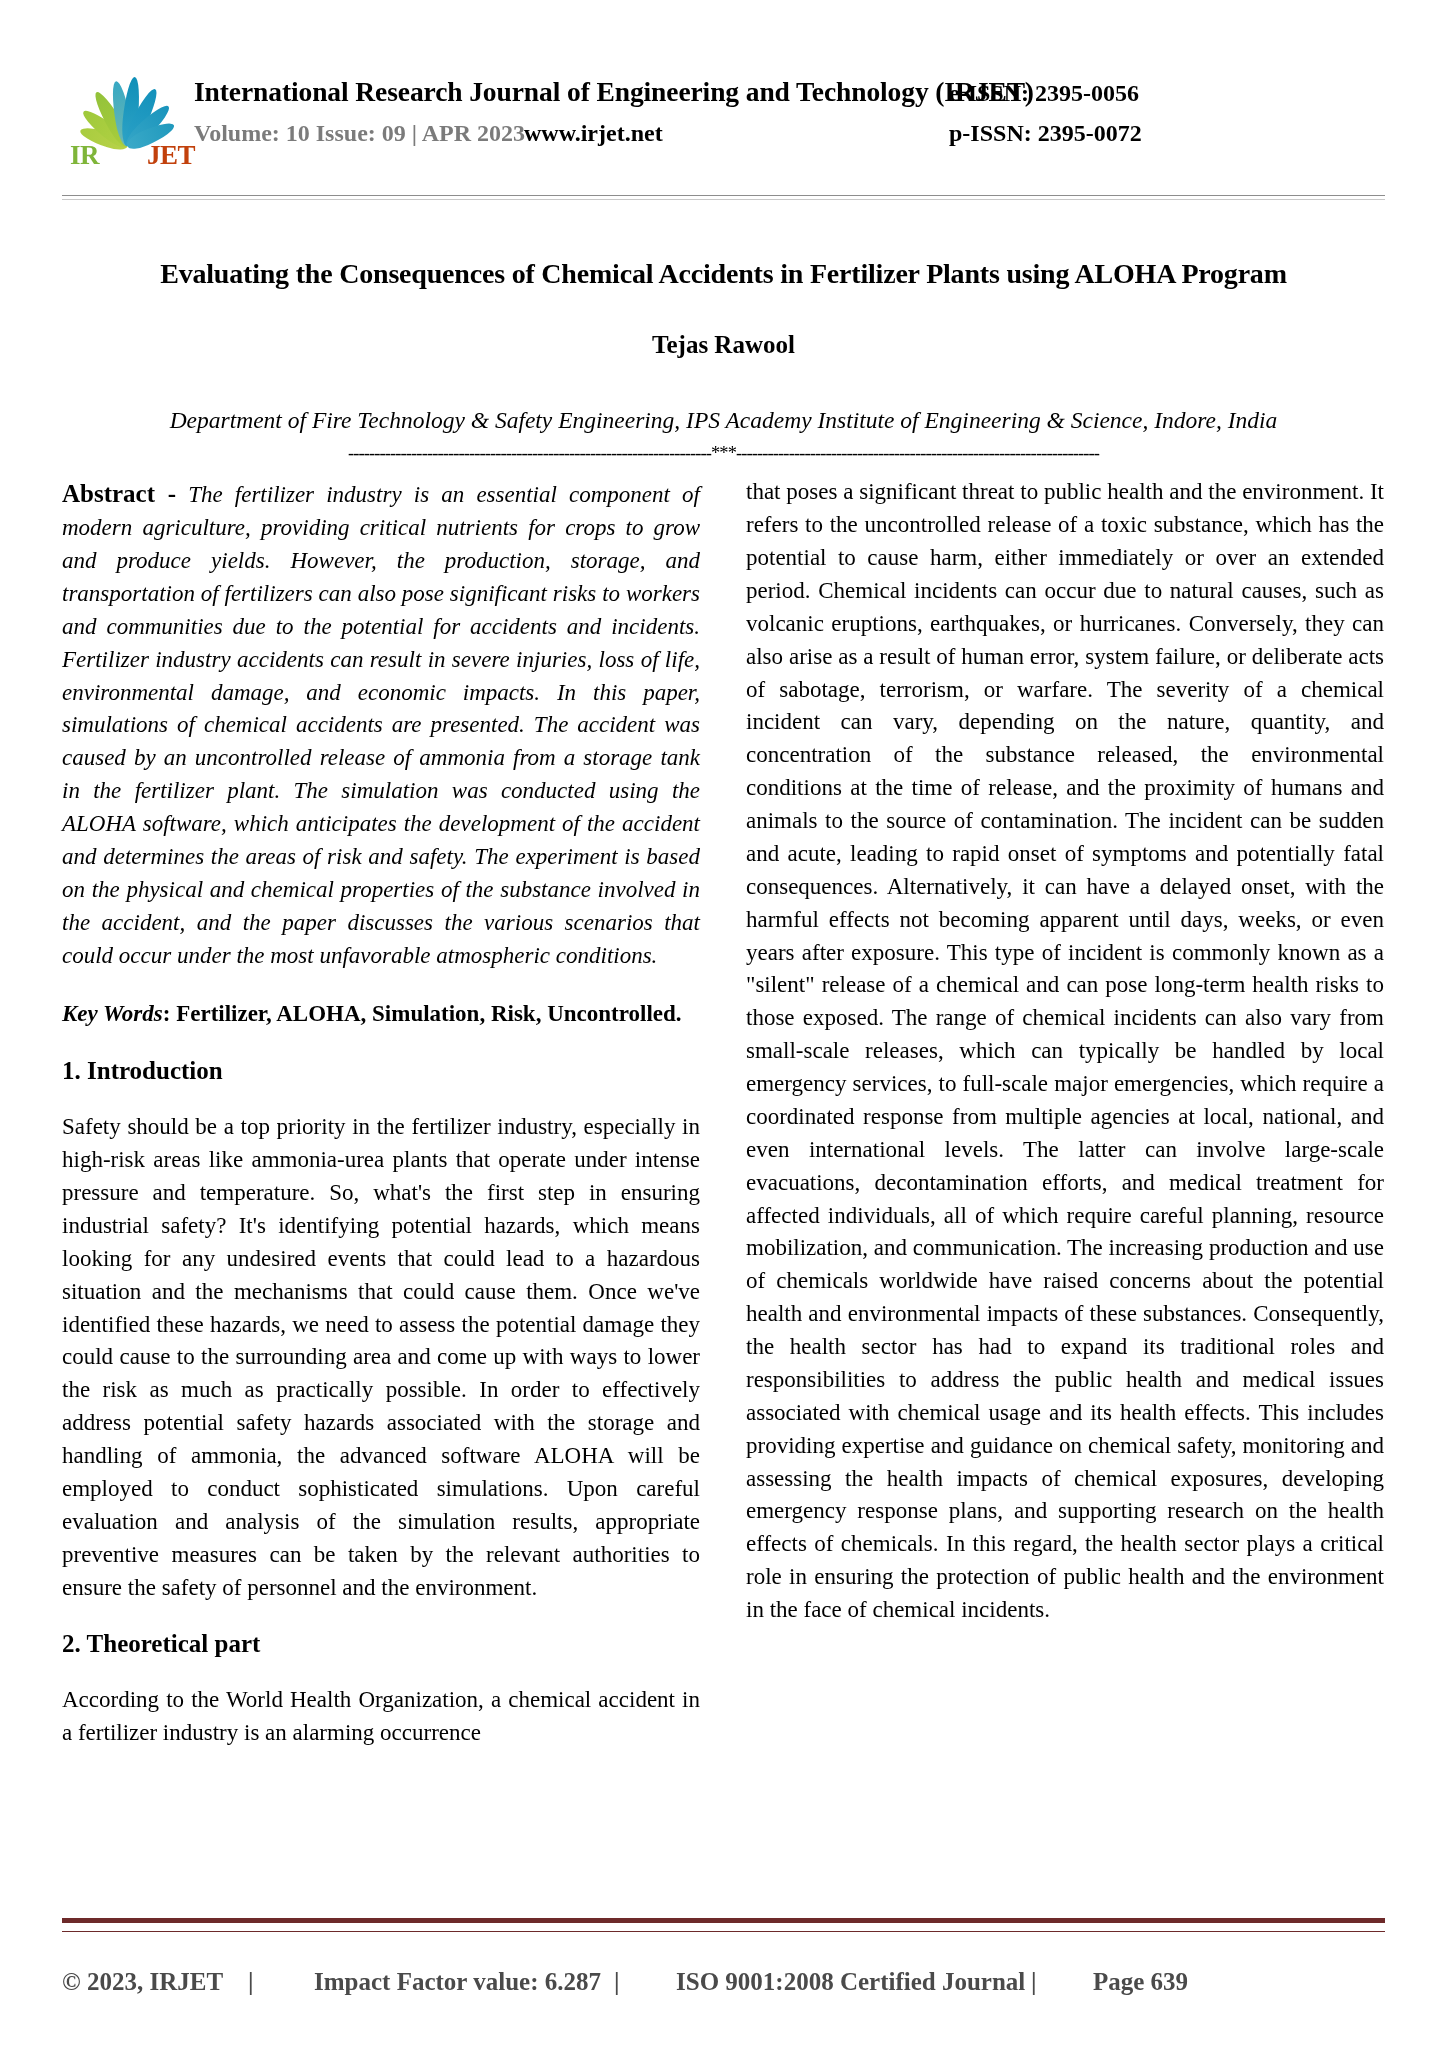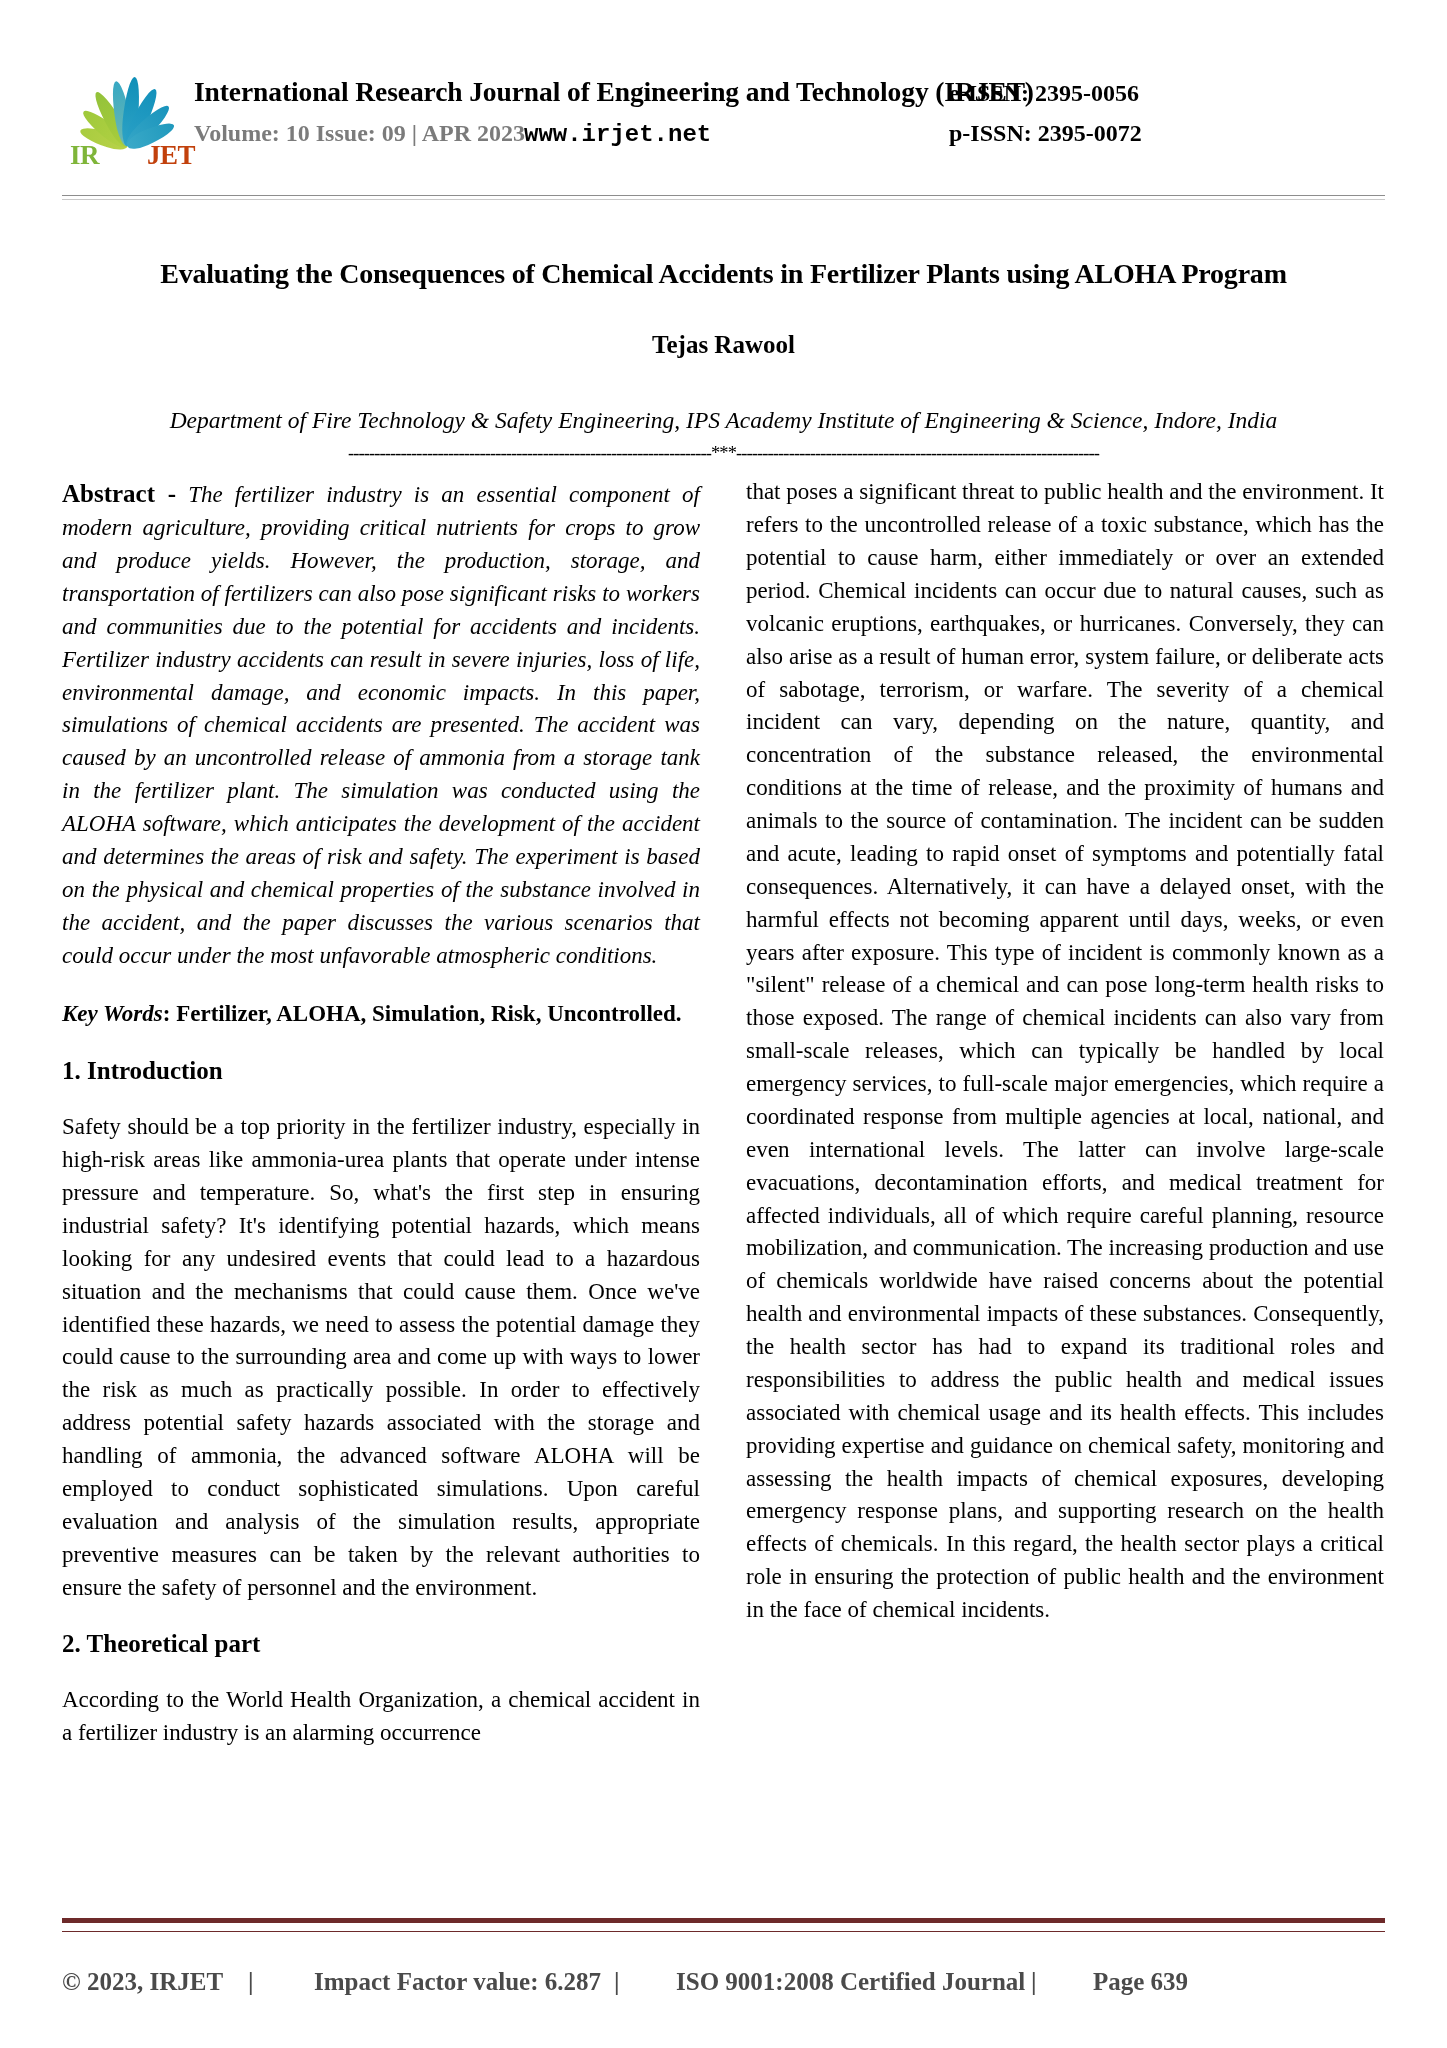--- a/index.html
+++ b/index.html
@@ -100,21 +100,21 @@
     width: 755px;
   }
   .hdr-volume {
     font-family: "Liberation Serif", serif;
     font-weight: bold;
     font-size: 24px;
     color: #7b7b7b;
     width: 330px;
   }
   .hdr-site {
-    font-family: Liberation Mono, monospace;
+    font-family: Liberation Serif, serif;
     font-weight: bold;
     font-size: 24px;
     color: #000;
     width: 425px;
   }
   .hdr-eissn, .hdr-pissn {
     font-family: "Liberation Serif", serif;
     font-weight: bold;
     font-size: 24px;
     text-align: center;

